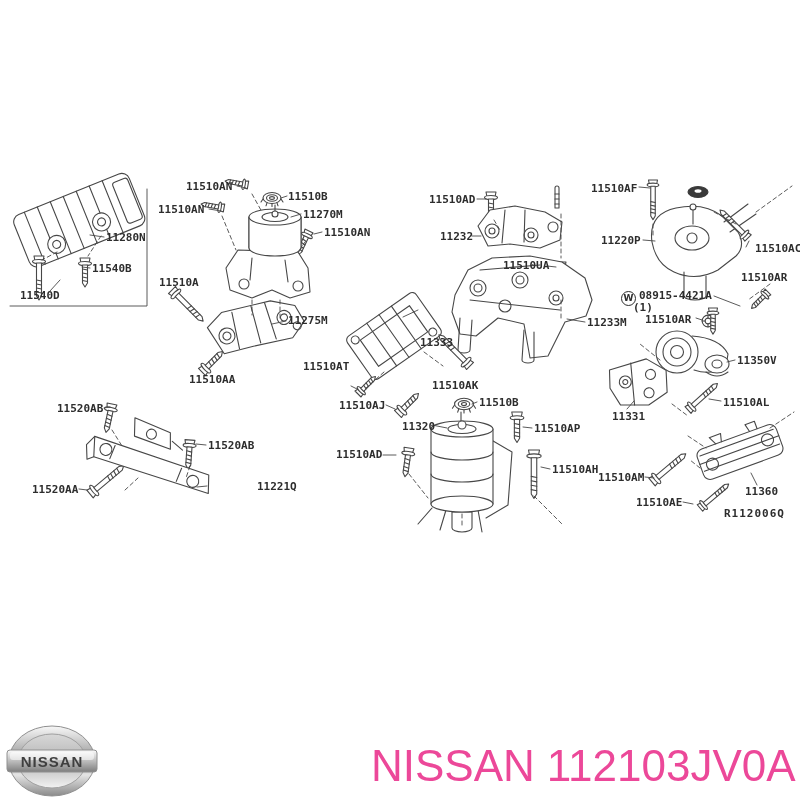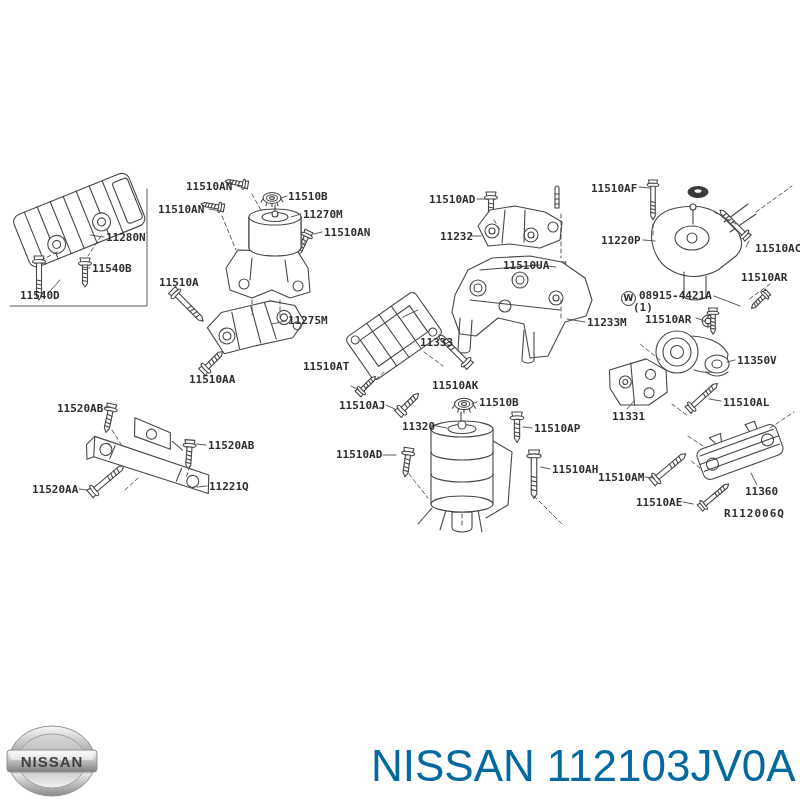--- a/index.html
+++ b/index.html
@@ -7,21 +7,21 @@
          font-family:"Liberation Sans",sans-serif;}
   .art{position:absolute;left:0;top:0;}
   .art *{vector-effect:non-scaling-stroke;}
   .labels{position:absolute;left:0;top:0;width:800px;height:800px;}
   .part-label{position:absolute;font:700 11px "DejaVu Sans Mono",monospace;color:#2d2d2d;
               white-space:nowrap;letter-spacing:0px;}
   .part-label.em{font-size:11px;letter-spacing:1px;}
   .circled{display:inline-block;width:13px;height:13px;border:1.3px solid #2d2d2d;border-radius:50%;
            font-size:9px;line-height:13px;text-align:center;margin-right:3px;vertical-align:-2px;
            font-family:"DejaVu Sans",sans-serif;}
-  .footer-title{position:absolute;left:371px;top:741px;font-size:44px;color:#0369a1;
+  .footer-title{position:absolute;left:371px;top:741px;font-size:44px;color:#ec4899;
                 font-family:"Liberation Sans",sans-serif;font-weight:400;white-space:nowrap;text-align:center;}
   .footer-title .pn{margin-left:12px;}
   .logo-wrap{position:absolute;left:6px;top:724px;}
 </style>
 </head>
 <body>
 
 <div class="stage">
 
   <svg class="art" width="800" height="800" viewBox="0 0 800 800" stroke="#474747" fill="none" stroke-width="1.1" stroke-linecap="round" stroke-linejoin="round">
@@ -288,21 +288,21 @@
       <div class="part-label" style="left: 303px; top: 360px;"><span>11510AT</span></div>
       <div class="part-label" style="left: 339px; top: 399px;"><span>11510AJ</span></div>
       <div class="part-label" style="left: 479px; top: 396px;"><span>11510B</span></div>
       <div class="part-label" style="left: 402px; top: 420px;"><span>11320</span></div>
       <div class="part-label" style="left: 534px; top: 422px;"><span>11510AP</span></div>
       <div class="part-label" style="left: 336px; top: 448px;"><span>11510AD</span></div>
       <div class="part-label" style="left: 552px; top: 463px;"><span>11510AH</span></div>
       <div class="part-label" style="left: 57px; top: 402px;"><span>11520AB</span></div>
       <div class="part-label" style="left: 208px; top: 439px;"><span>11520AB</span></div>
       <div class="part-label" style="left: 32px; top: 483px;"><span>11520AA</span></div>
-      <div class="part-label" style="left: 209px; top: 480px;"><span>11221Q</span></div>
+      <div class="part-label" style="left: 209px; top: 480px; padding-left: 48px;"><span>11221Q</span></div>
       <div class="part-label" style="left: 598px; top: 471px; text-align: center;"><span>11510AM</span></div>
       <div class="part-label" style="left: 636px; top: 496px;"><span>11510AE</span></div>
       <div class="part-label" style="left: 745px; top: 485px;"><span>11360</span></div>
       <div class="part-label em" style="left: 724px; top: 507px;"><span>R112006Q</span></div>
     </div>
 
   <div class="logo-wrap">
     <svg width="92" height="74" viewBox="0 0 92 74">
       <defs>
         <linearGradient id="chromeA" x1="0" y1="0" x2="0" y2="1">

